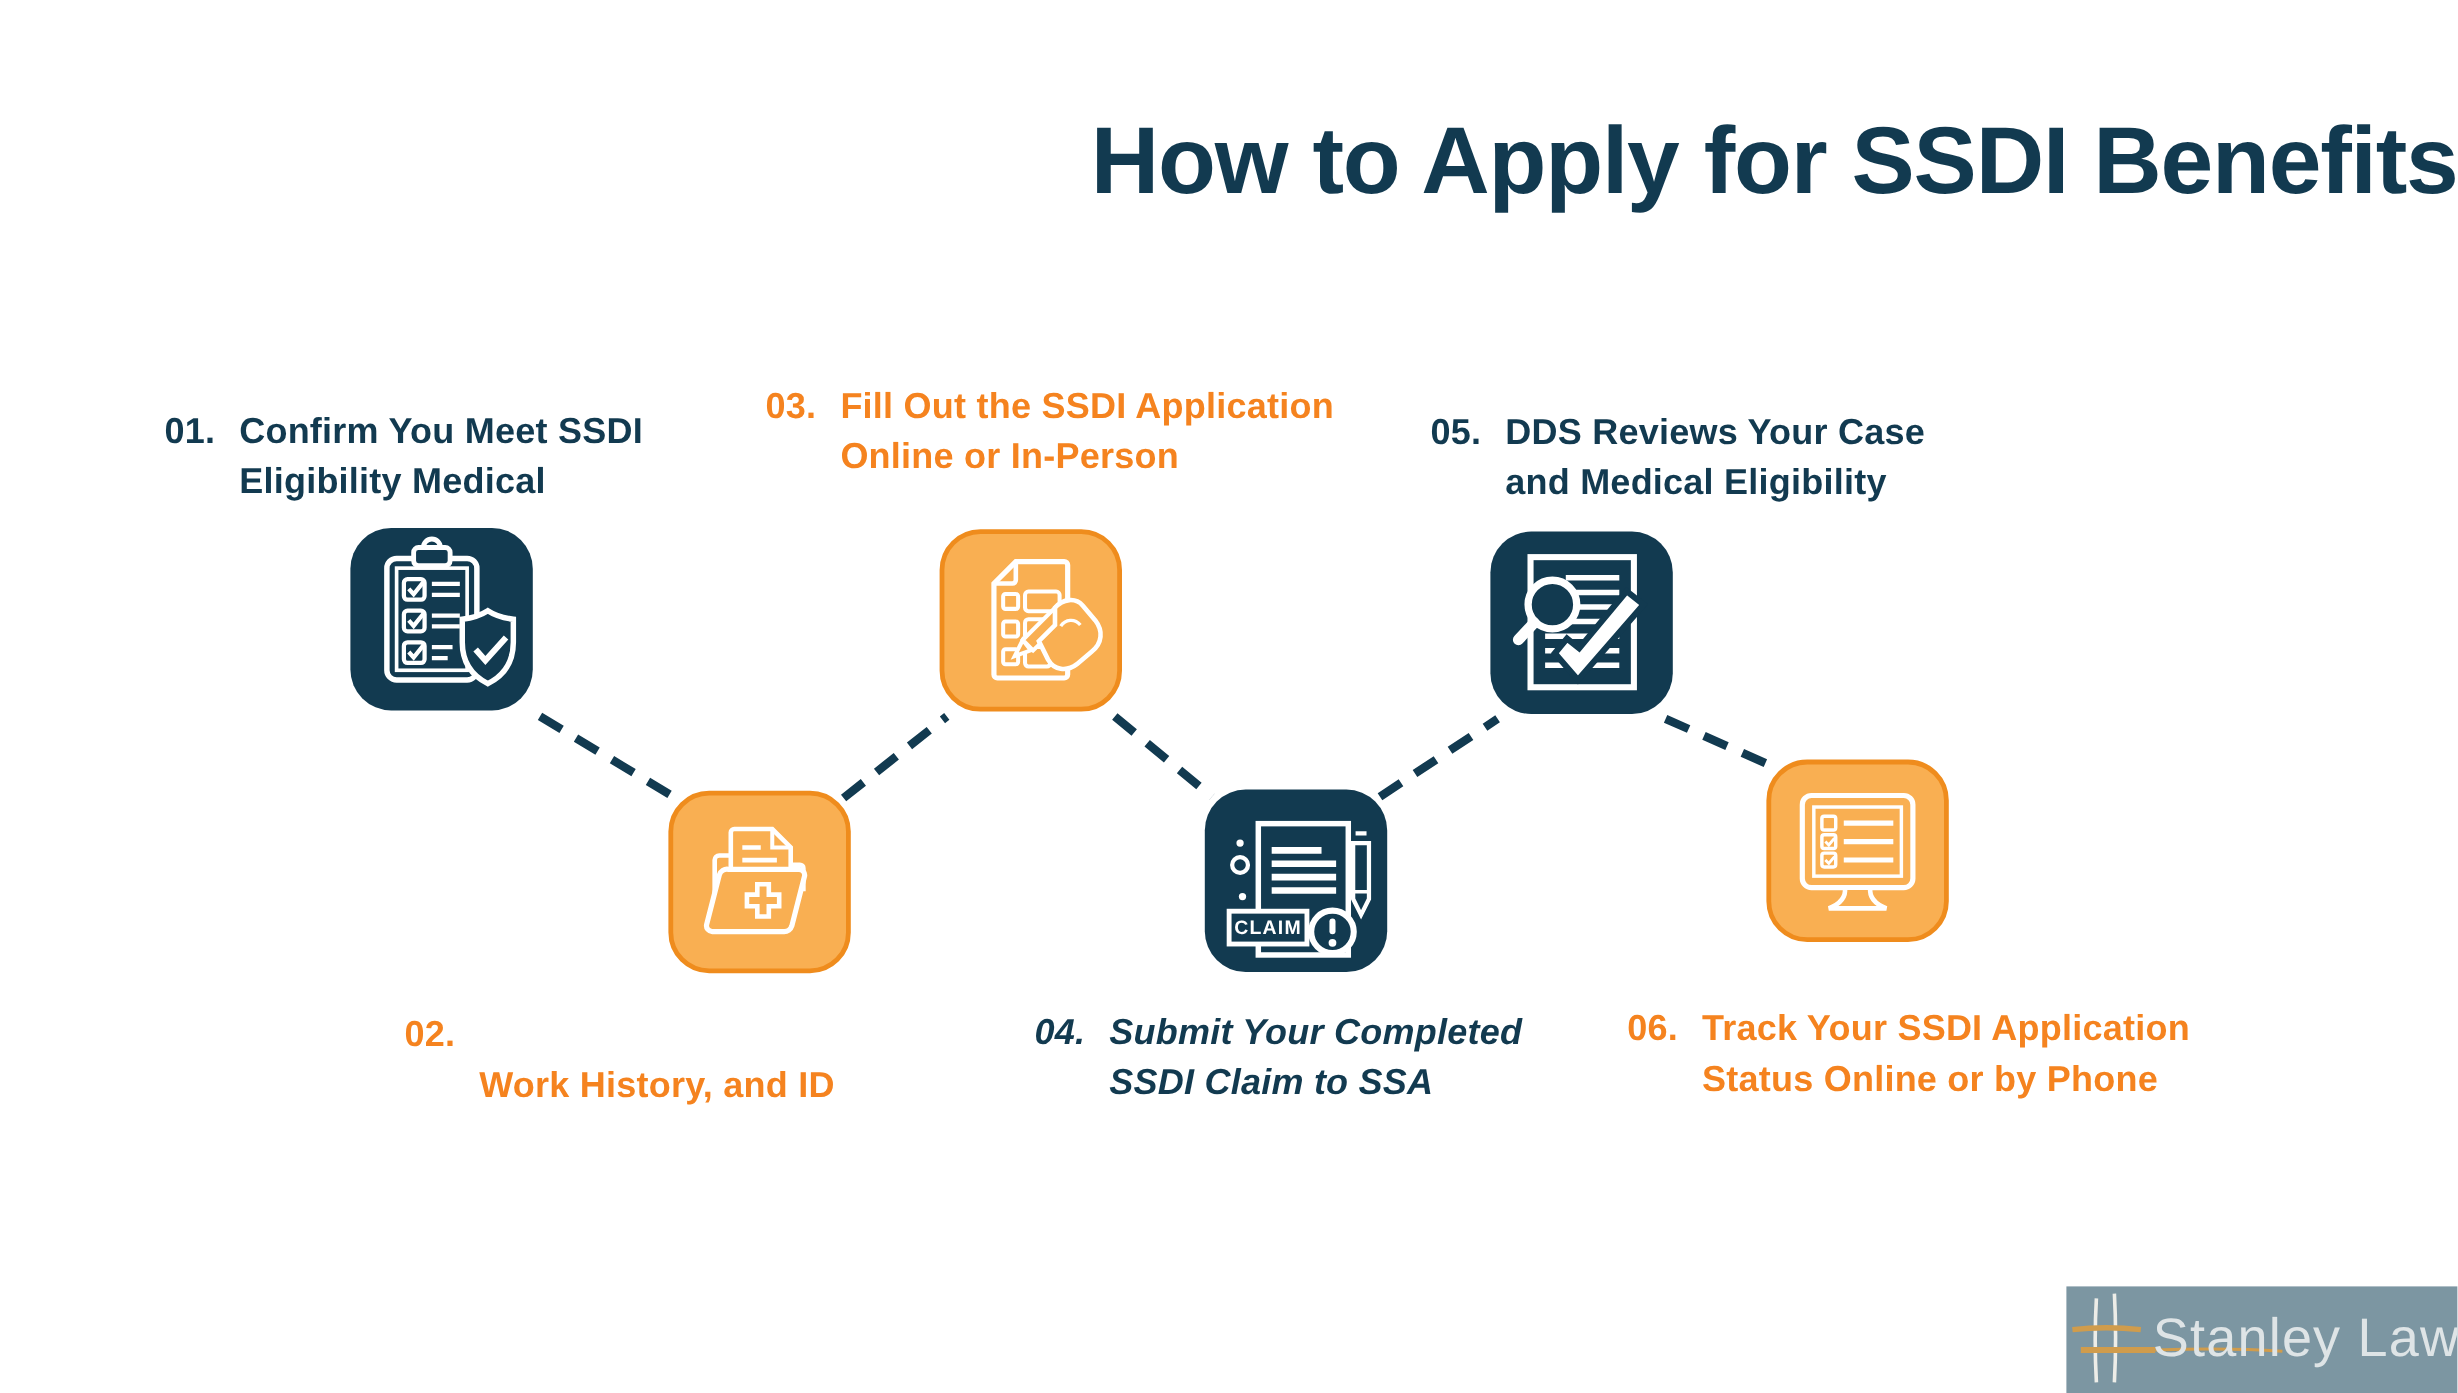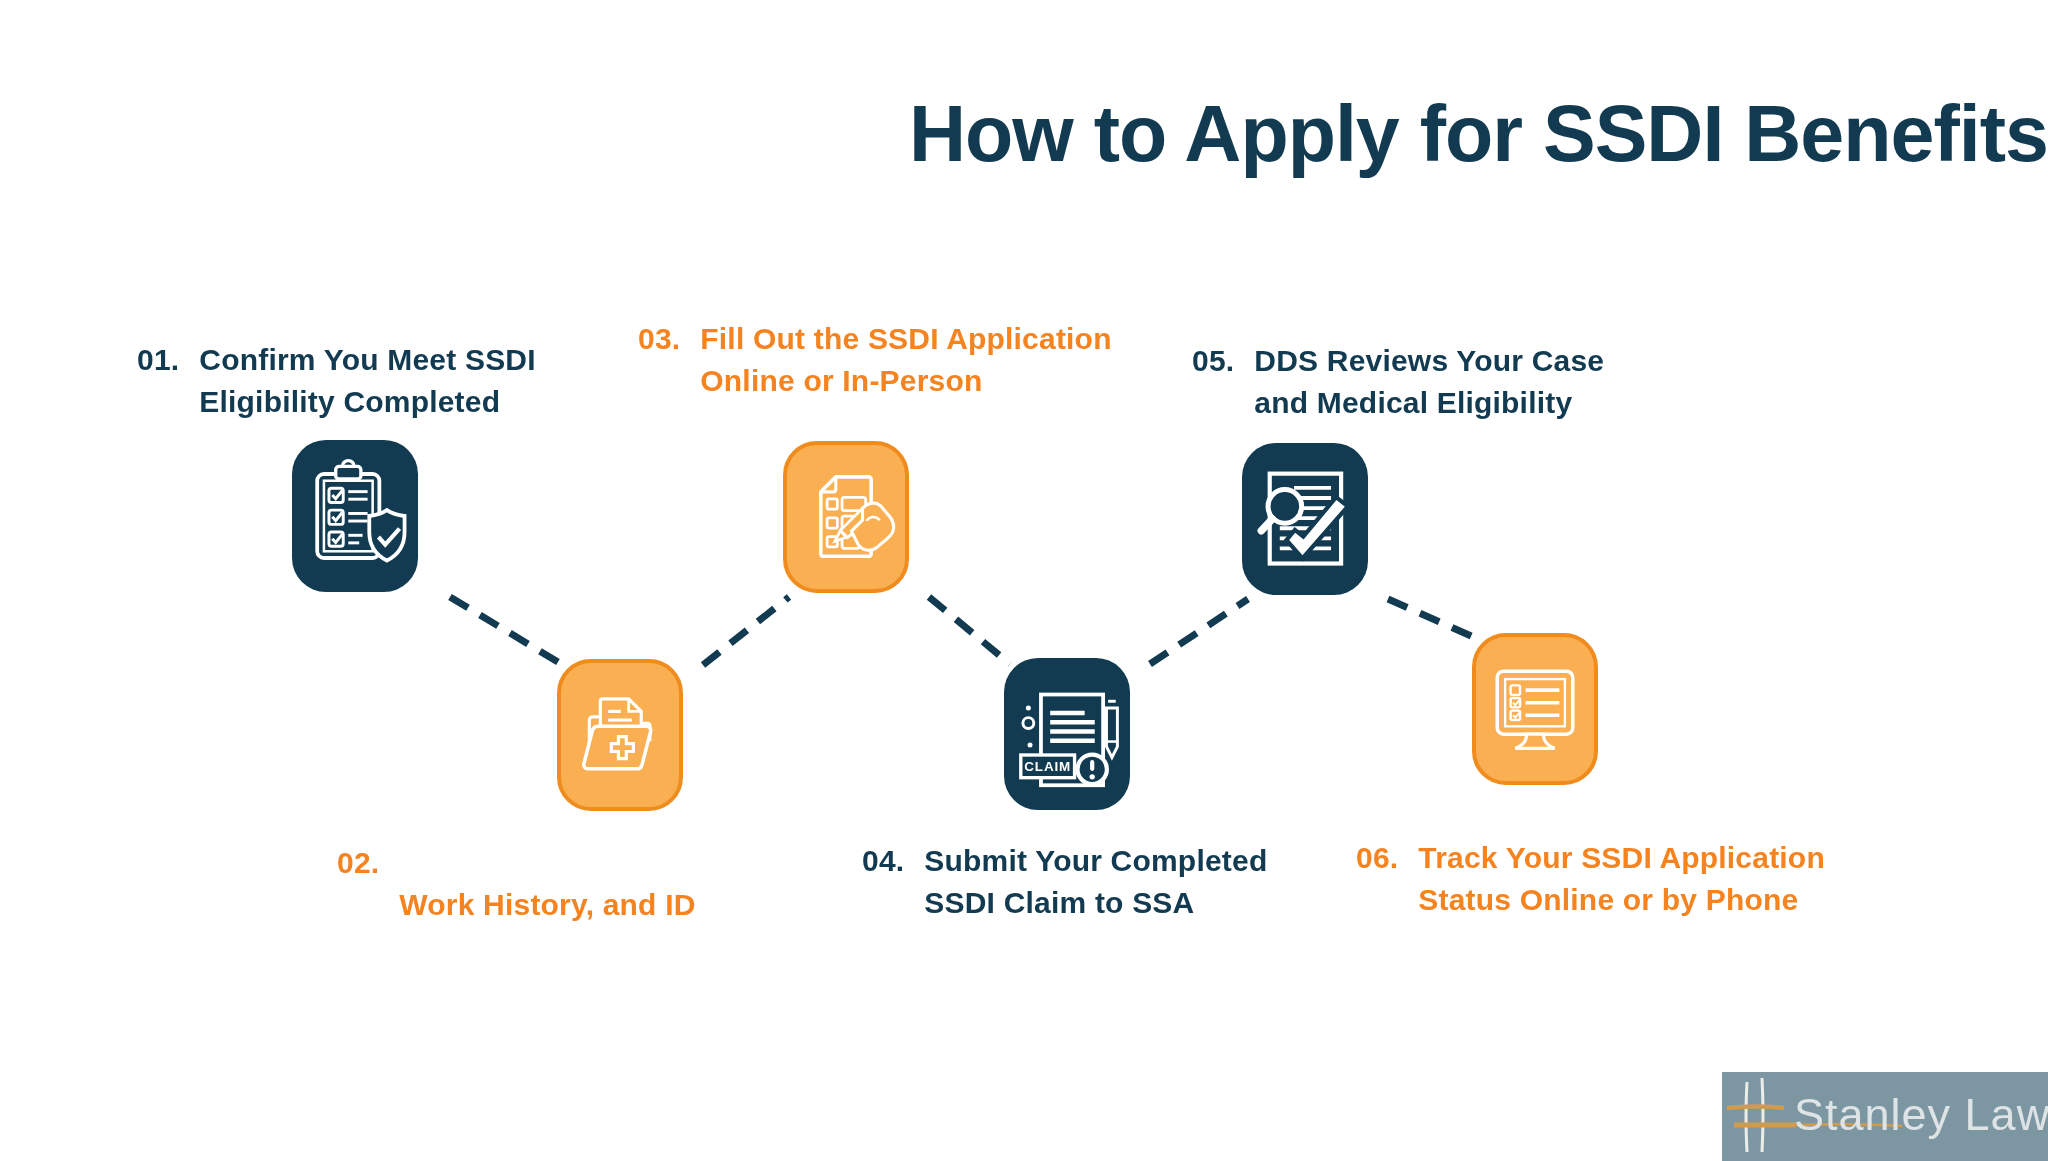--- a/index.html
+++ b/index.html
@@ -6,21 +6,21 @@
   .canvas{position:relative;width:2048px;height:1161px;background:#ffffff;overflow:hidden;}
 
   .title{position:absolute;top:88px;left:0;width:100%;text-align:right;
          font-size:79px;font-weight:800;letter-spacing:-1px;color:var(--dark);}
 
   
   .connectors{position:absolute;left:0;top:0;width:2048px;height:1161px;pointer-events:none;}
   .connectors line{stroke:var(--dark);stroke-width:7;stroke-dasharray:21 14;}
 
   
-  .tile{position:absolute;width:126px;height:152px;border-radius:34px;box-sizing:border-box;}
+  .tile{position:absolute;width:152px;height:152px;border-radius:34px;box-sizing:border-box;}
   .tile.dark{background:var(--dark);}
   .tile.orange{background:var(--orangeFill);border:4px solid var(--orangeBorder);}
   .tile svg{position:absolute;left:0;top:0;width:100%;height:100%;}
   .st{stroke:#fff;fill:none;}
   .fill-dark{fill:var(--dark);}
   .fill-orange{fill:var(--orangeFill);}
   .tile.ic1{left:292px;top:440px;}
   .tile.ic2{left:557px;top:659px;}
   .tile.ic3{left:783px;top:441px;}
   .tile.ic4{left:1004px;top:658px;}
@@ -29,21 +29,21 @@
 
   
   .step-text{position:absolute;display:flex;gap:20px;font-size:30px;font-weight:700;
              line-height:42px;letter-spacing:0.2px;white-space:nowrap;}
   .step-text .num{flex:0 0 auto;}
   .step-text.dark{color:var(--dark);}
   .step-text.orange{color:var(--orange);}
   .st1{left:137px;top:339px;justify-content:space-between;}
   .st2{left:337px;top:842px;}
   .st3{left:638px;top:318px;}
-  .st4{left:862px;top:840px;}
+  .st4{left:862px;top:840px;font-style:italic;}
   .st5{left:1192px;top:340px;}
   .st6{left:1356px;top:837px;}
 
   
   .logo{position:absolute;left:1722px;top:1072px;width:384px;height:89px;
         background:var(--logoBg);overflow:hidden;}
   .logo svg{position:absolute;left:0;top:0;width:326px;height:89px;}
   .logo .logo-text{position:absolute;left:72px;top:50%;transform:translateY(-54%);
         font-size:45px;font-weight:400;color:var(--logoText);letter-spacing:1px;white-space:nowrap;}
 </style>
@@ -166,21 +166,21 @@
       <path class="st" d="M47 83 l3 3 5 -6" stroke-width="2.5"></path>
       <line class="st" x1="63" y1="83" x2="106" y2="83" stroke-width="4.5"></line>
       <path class="fill-orange" d="M64 107 c1 8 -4 14 -14 18 h50 c-10 -4 -15 -10 -14 -18 z" stroke="#fff" stroke-width="4"></path>
     </svg>
   </div>
 
   <div class="step-text dark st1">
     <span class="num">01.</span>
     <span class="lines">
       <span>Confirm You Meet SSDI</span><br>
-      <span>Eligibility Completed</span>
+      <span>Eligibility Medical</span>
     </span>
   </div>
 
   <div class="step-text orange st2">
     <span class="num">02.</span>
     <span class="lines">
       <br>
       <span>Work History, and ID</span>
     </span>
   </div>

